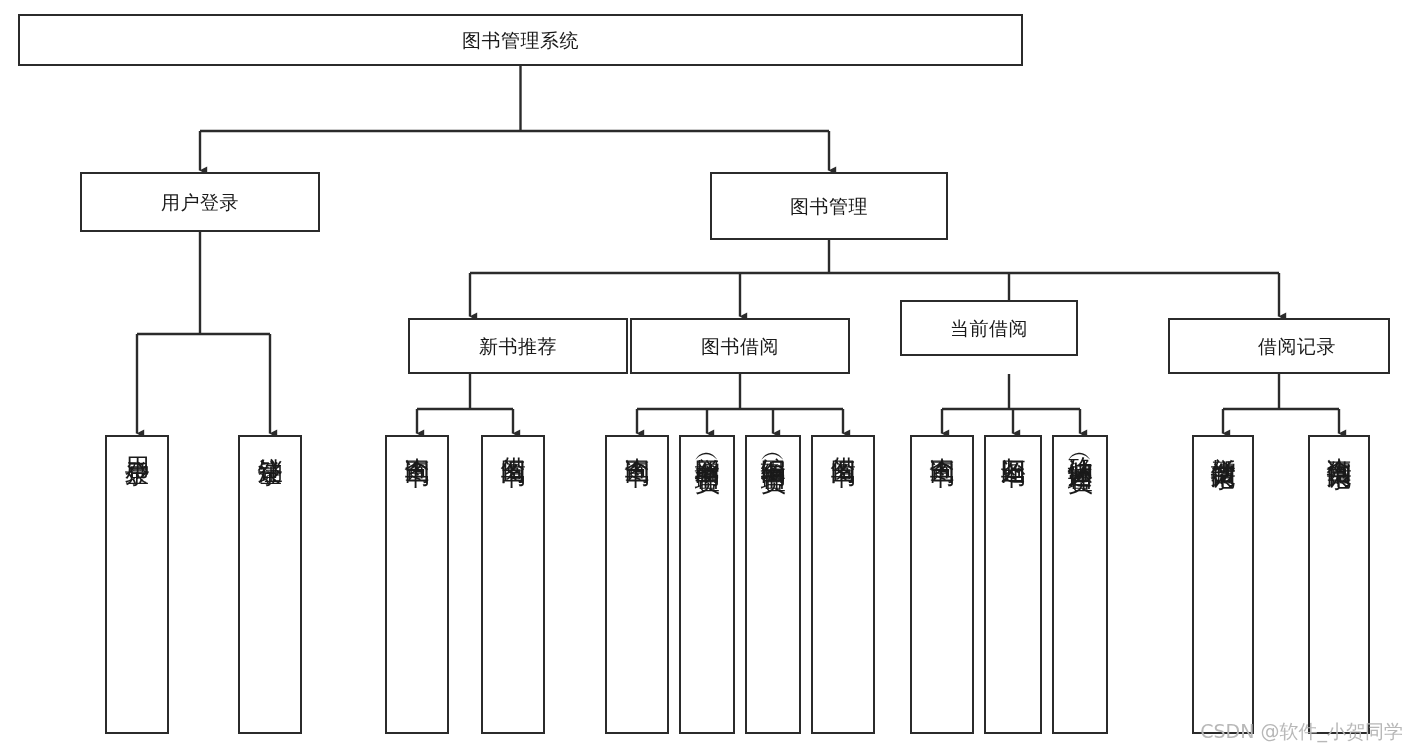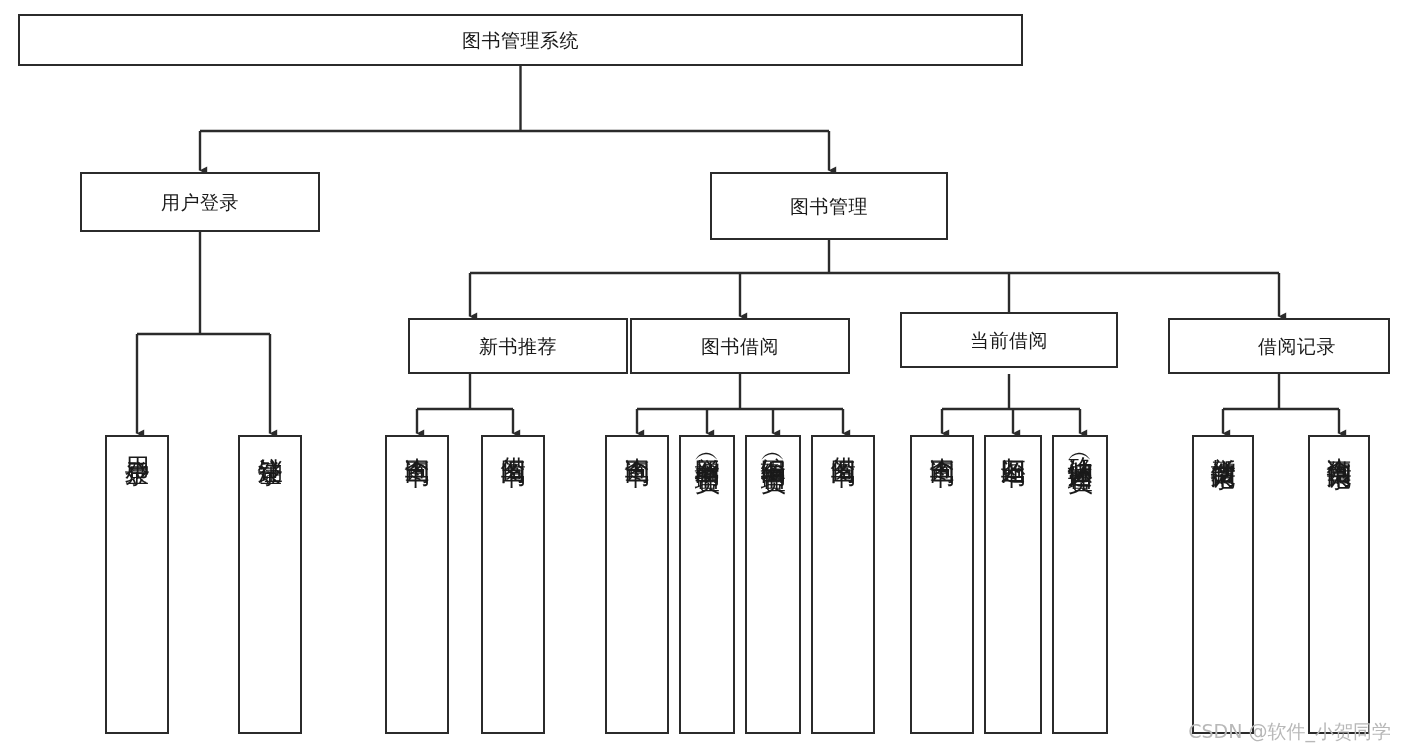--- a/index.html
+++ b/index.html
@@ -58,21 +58,21 @@
     writing-mode: vertical-rl;
     text-orientation: upright;
     font-size: 25px;
     line-height: 1.02;
     letter-spacing: 2px;
     white-space: nowrap;
   }
   
   #watermark {
     position: absolute;
-    right: 14px;
+    right: 2px;
     bottom: 2px;
     font-size: 19px;
     color: #b8b8b8;
     white-space: nowrap;
     z-index: 5;
     font-family: "DejaVu Sans", "Liberation Sans", sans-serif;
     margin-left: 12px;
   }
 </style>
 </head>
@@ -132,21 +132,21 @@
       </div>
       <div class="node horiz" style="left: 710px; top: 172px; width: 238px; height: 68px;">
         <span class="node-label">图书管理</span>
       </div>
       <div class="node horiz" style="left: 360px; top: 318px; width: 220px; height: 56px; margin-left: 48px;">
         <span class="node-label">新书推荐</span>
       </div>
       <div class="node horiz" style="left: 630px; top: 318px; width: 220px; height: 56px; justify-content: center;">
         <span class="node-label">图书借阅</span>
       </div>
-      <div class="node horiz" style="left: 900px; top: 312px; width: 218px; height: 56px;">
+      <div class="node horiz" style="left: 900px; top: 300px; width: 178px; height: 56px;">
         <span class="node-label">当前借阅</span>
       </div>
       <div class="node horiz" style="left: 1168px; top: 318px; width: 222px; height: 56px; padding-left: 36px;">
         <span class="node-label">借阅记录</span>
       </div>
       <div class="node vert" style="left: 105px; top: 435px; width: 64px; height: 299px;">
         <span class="node-label">用户登录</span>
       </div>
       <div class="node vert" style="left: 238px; top: 435px; width: 64px; height: 299px;">
         <span class="node-label">注销登录</span>

